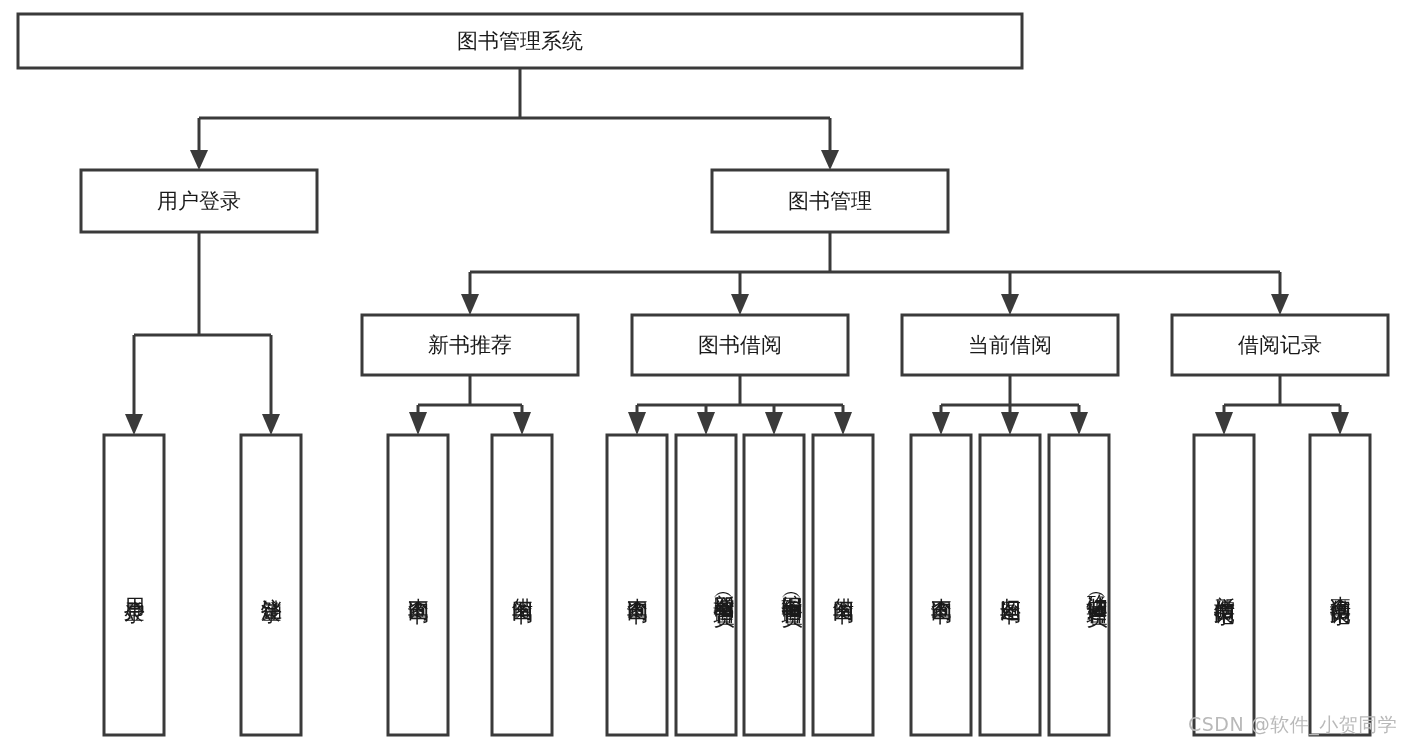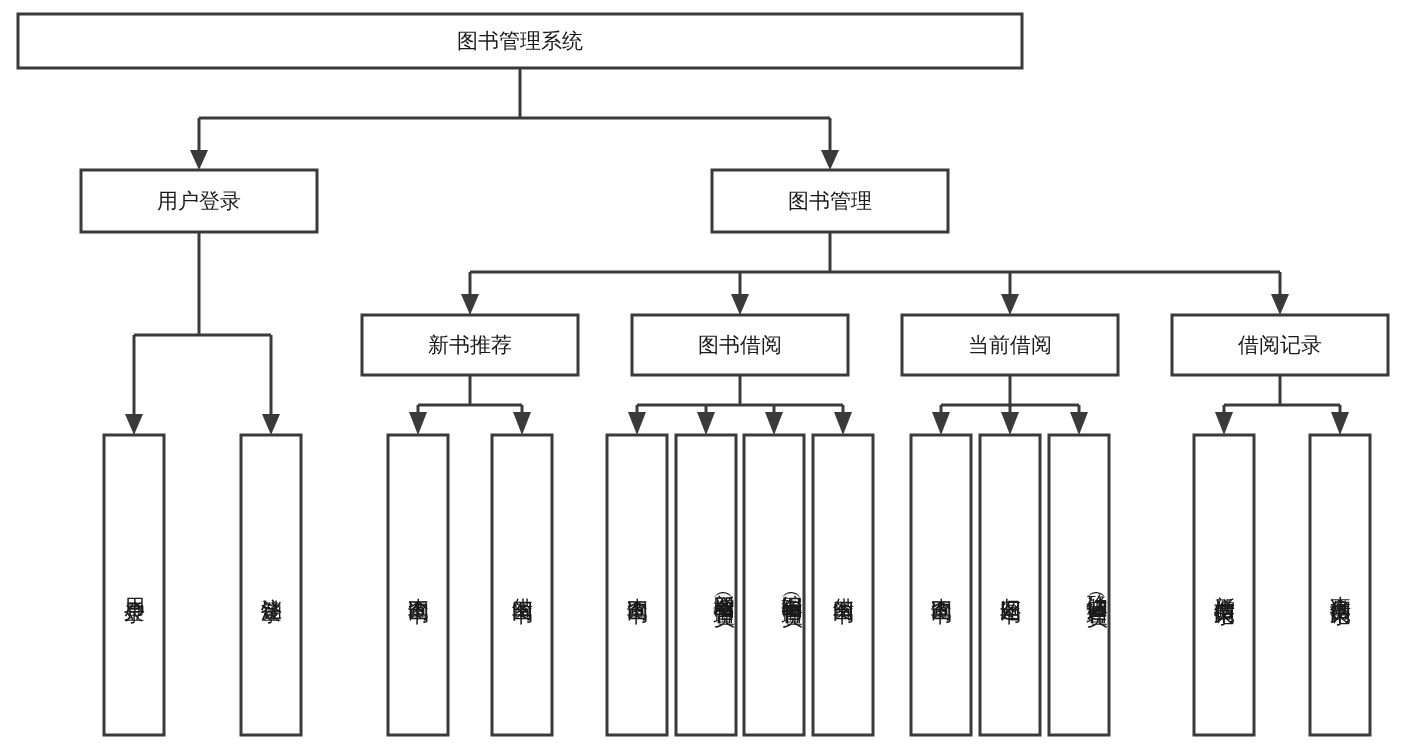--- a/index.html
+++ b/index.html
@@ -220,14 +220,15 @@
   <div class="leaf-label-wrap" style="left:744px; top:440px; width:60px; height:292px; align-items:flex-start;">编辑图书（管理员）</div>
   <div class="leaf-label-wrap" style="left:813px; top:435px; width:60px; height:300px;">借阅图书</div>
 
   <div class="leaf-label-wrap" style="left:911px; top:435px; width:60px; height:300px;">查询图书</div>
   <div class="leaf-label-wrap" style="left:980px; top:435px; width:60px; height:300px;">归还图书</div>
   <div class="leaf-label-wrap" style="left:1049px; top:440px; width:60px; height:292px; align-items:flex-start;">确认归还（管理员）</div>
 
   <div class="leaf-label-wrap" style="left:1194px; top:435px; width:60px; height:300px;">新增借阅记录</div>
   <div class="leaf-label-wrap" style="left:1310px; top:435px; width:60px; height:300px;">查询借阅记录</div>
 
+  <div class="watermark" style="left:1188px; top:712px;">CSDN @软件_小贺同学</div>
 
 </div>
 
 </body></html>

